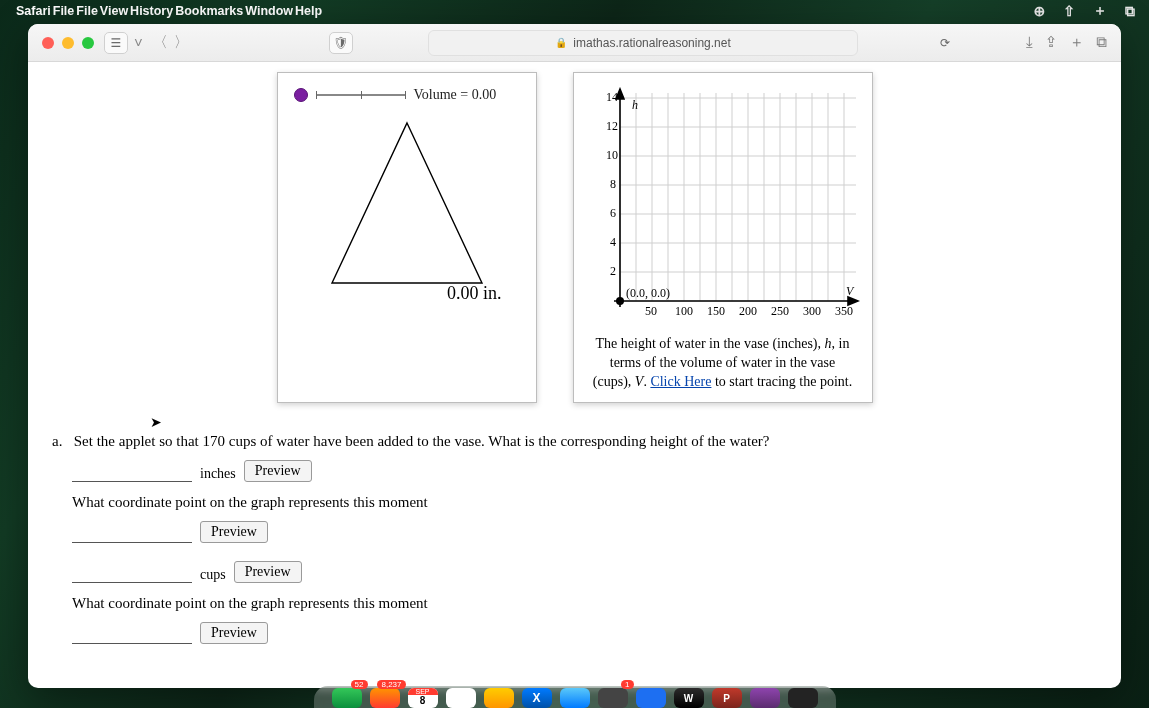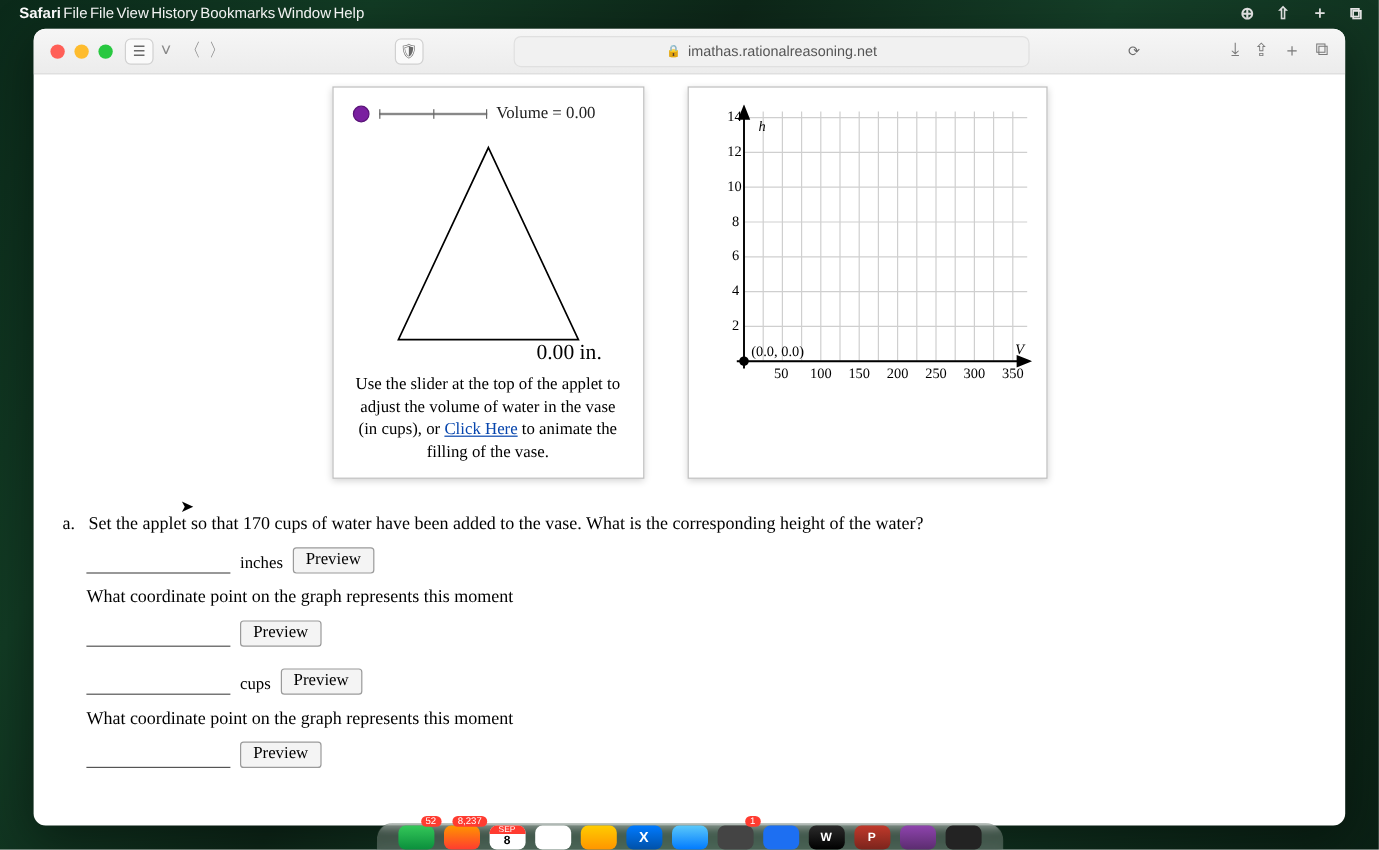--- a/index.html
+++ b/index.html
@@ -8,21 +8,21 @@
     background: linear-gradient(120deg,#0b2a1a 0%,#123b24 20%,#0d2618 40%,#153f28 60%,#0a2014 100%);
     position: relative;
   }
   
   .menubar {
     height: 22px; display:flex; align-items:center; gap:2px;
     padding:0 14px; color:#fff; font-size:12.5px; font-weight:600;
   }
   .menubar .apple { font-size:14px; }
   .menubar .app { font-weight:700; }
-  .menubar .item { font-weight:400; }
+  .menubar .item { font-weight:700; }
   .menubar .right { margin-left:auto; display:flex; gap:18px; align-items:center; font-size:14px; color:#e8e8e8;}
   .menubar .right span { cursor:default; }
 
   
   .window {
     position:absolute; left:28px; top:24px; right:28px; bottom:20px;
     background:#fff; border-radius:10px; box-shadow:0 10px 40px rgba(0,0,0,.4);
     display:flex; flex-direction:column; overflow:hidden;
   }
   .toolbar {
@@ -159,23 +159,20 @@
           <div class="knob"></div>
           <div class="track">
               <span class="tick"></span>
             </div>
           <span class="vol-label">Volume = 0.00</span>
         </div>
         <svg class="trisvg" width="180" height="180">
           <polygon points="90,10 165,170 15,170" fill="none" stroke="#000" stroke-width="1.4"></polygon>
         </svg>
         <div class="readout">0.00 in.</div>
-        <div class="caption">
-          <span>Use the slider at the top of the applet to adjust the volume of water in the vase (in cups), or </span><a class="link">Click Here</a><span> to animate the filling of the vase.</span>
-        </div>
       </div>
 
       <div class="panel right">
         <svg class="graphsvg" width="270" height="240">
 
           <g stroke="#cfcfcf" stroke-width="1">
 
             <line x1="30" y1="6" x2="30" y2="214"></line>
             <line x1="46" y1="6" x2="46" y2="214"></line>
               <line x1="62" y1="6" x2="62" y2="214"></line>
@@ -223,20 +220,23 @@
           <text x="117" y="228" class="ptlabel">150</text>
           <text x="149" y="228" class="ptlabel">200</text>
           <text x="181" y="228" class="ptlabel">250</text>
           <text x="213" y="228" class="ptlabel">300</text>
           <text x="245" y="228" class="ptlabel">350</text>
           <text x="256" y="208" class="ptlabel" font-style="italic">V</text>
 
           <circle cx="30" cy="214" r="4" fill="#000"></circle>
           <text x="36" y="210" class="ptlabel">(0.0, 0.0)</text>
         </svg>
+        <div class="caption">
+          <span>The height of water in the vase (inches), </span><em>h</em><span>, in terms of the volume of water in the vase (cups), </span><em>V</em><span>. </span><a class="link">Click Here</a><span> to start tracing the point.</span>
+        </div>
       </div>
     </div>
 
     <div class="q">
       <div class="stem">
         <span class="marker">a.</span>
         <span>Set the applet so that 170 cups of water have been added to the vase. What is the corresponding height of the water?</span>
       </div>
       <div class="inline-row">
         <input class="blank" style="">

